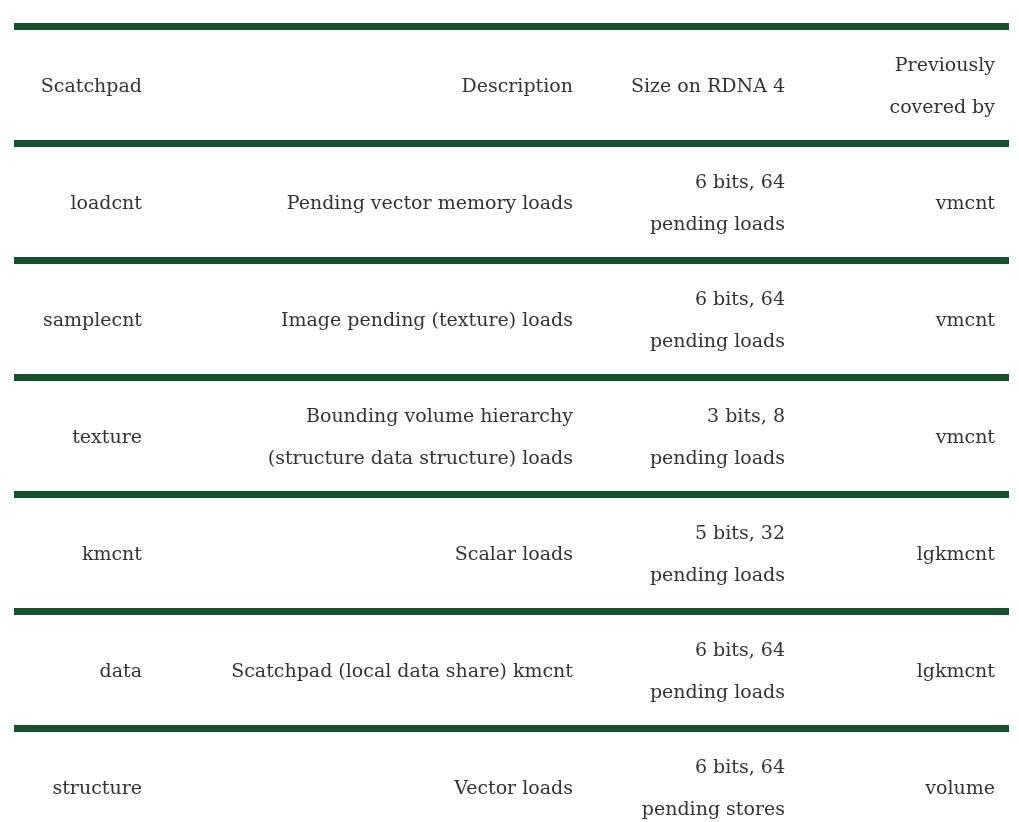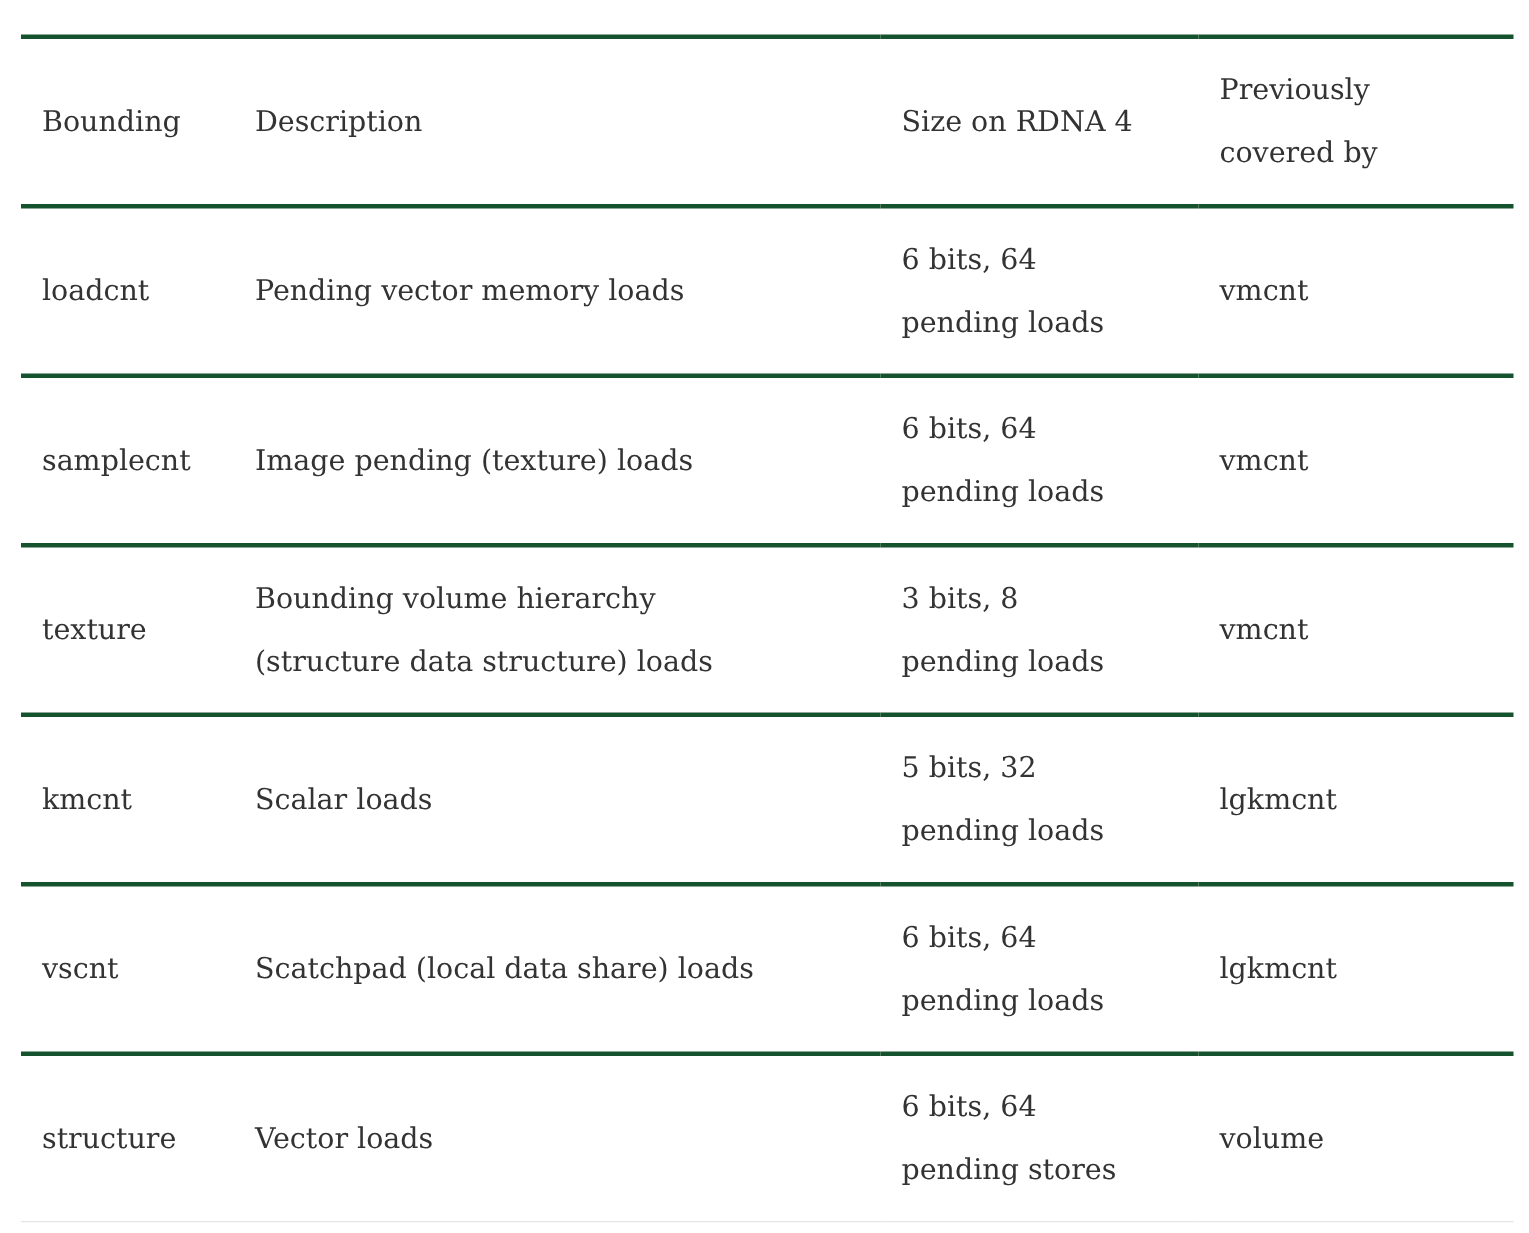--- a/index.html
+++ b/index.html
@@ -21,44 +21,44 @@
     line-height: 42px;
     color: #333333;
     background: #ffffff;
   }
   col.c-register    { width: 142px; }
   col.c-description { width: 431px; }
   col.c-size        { width: 212px; }
   col.c-previously  { width: 210px; }
   .reg-table th,
   .reg-table td {
-    text-align: left;
+    text-align: right;
     vertical-align: middle;
     font-weight: normal;
     padding: 13px 14px;
     white-space: pre-line;
-    border-top: 3px solid #14532d;
+    border-top: 7px solid #14532d;
     border-bottom: 1px solid #e5e5e5;
     overflow: hidden;
   }
 </style>
 </head>
 <body>
 
 <div class="table-wrap">
   <table class="reg-table">
     <colgroup>
       <col class="c-register">
       <col class="c-description">
       <col class="c-size">
       <col class="c-previously">
     </colgroup>
     <thead>
       <tr>
-        <th>Bounding</th>
+        <th>Scatchpad</th>
         <th>Description</th>
         <th>Size on RDNA 4</th>
         <th>Previously
 covered by</th>
       </tr>
     </thead>
     <tbody>
       <tr>
         <td>loadcnt</td>
         <td>Pending vector memory loads</td>
@@ -82,22 +82,22 @@
         <td>vmcnt</td>
       </tr>
       <tr>
         <td>kmcnt</td>
         <td>Scalar loads</td>
         <td>5 bits, 32
 pending loads</td>
         <td>lgkmcnt</td>
       </tr>
       <tr>
-        <td>vscnt</td>
-        <td>Scatchpad (local data share) loads</td>
+        <td>data</td>
+        <td>Scatchpad (local data share) kmcnt</td>
         <td>6 bits, 64
 pending loads</td>
         <td>lgkmcnt</td>
       </tr>
       <tr>
         <td>structure</td>
         <td>Vector loads</td>
         <td>6 bits, 64
 pending stores</td>
         <td>volume</td>

